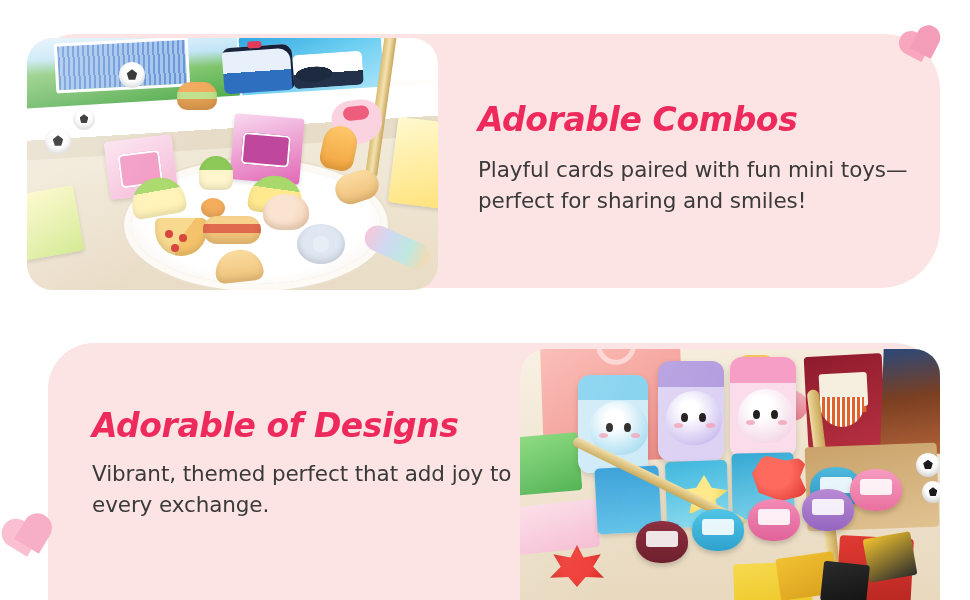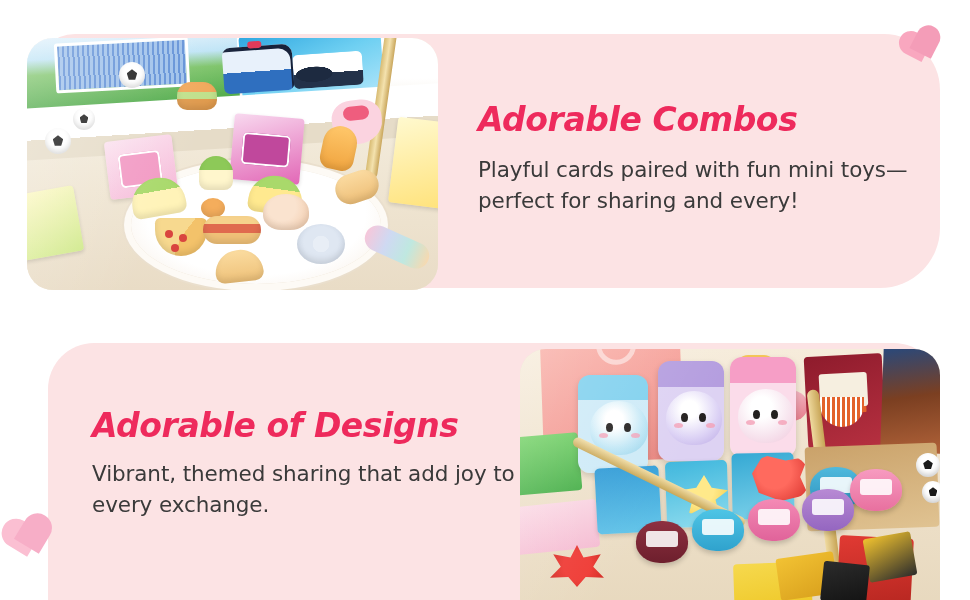--- a/index.html
+++ b/index.html
@@ -297,28 +297,28 @@
     <div class="toy t5"></div>
     <div class="toy t7"></div>
     <div class="toy t8"></div>
     <div class="toy t9"></div>
     <div class="worm"></div>
     <div class="layer gloss"></div>
   </div>
 
   <div class="txt t-one">
     <h2 class="title">Adorable Combos</h2>
-    <p class="body">Playful cards paired with fun mini toys—perfect for sharing and every!</p>
+    <p class="body">Playful cards paired with fun mini toys—perfect for sharing and smiles!</p>
   </div>
 
   <div class="card two"></div>
 
   <div class="txt t-two">
     <h2 class="title">Adorable of Designs</h2>
-    <p class="body">Vibrant, themed sharing that add joy to every exchange.</p>
+    <p class="body">Vibrant, themed perfect that add joy to every exchange.</p>
   </div>
 
   <div class="photo p2">
     <div class="layer bg"></div>
     <div class="pinkbox"></div>
     <div class="leftcard2"></div>
     <div class="leftcard"></div>
     <div class="redsun"></div>
     <div class="cupcake"></div>
     <div class="croiss"></div>

